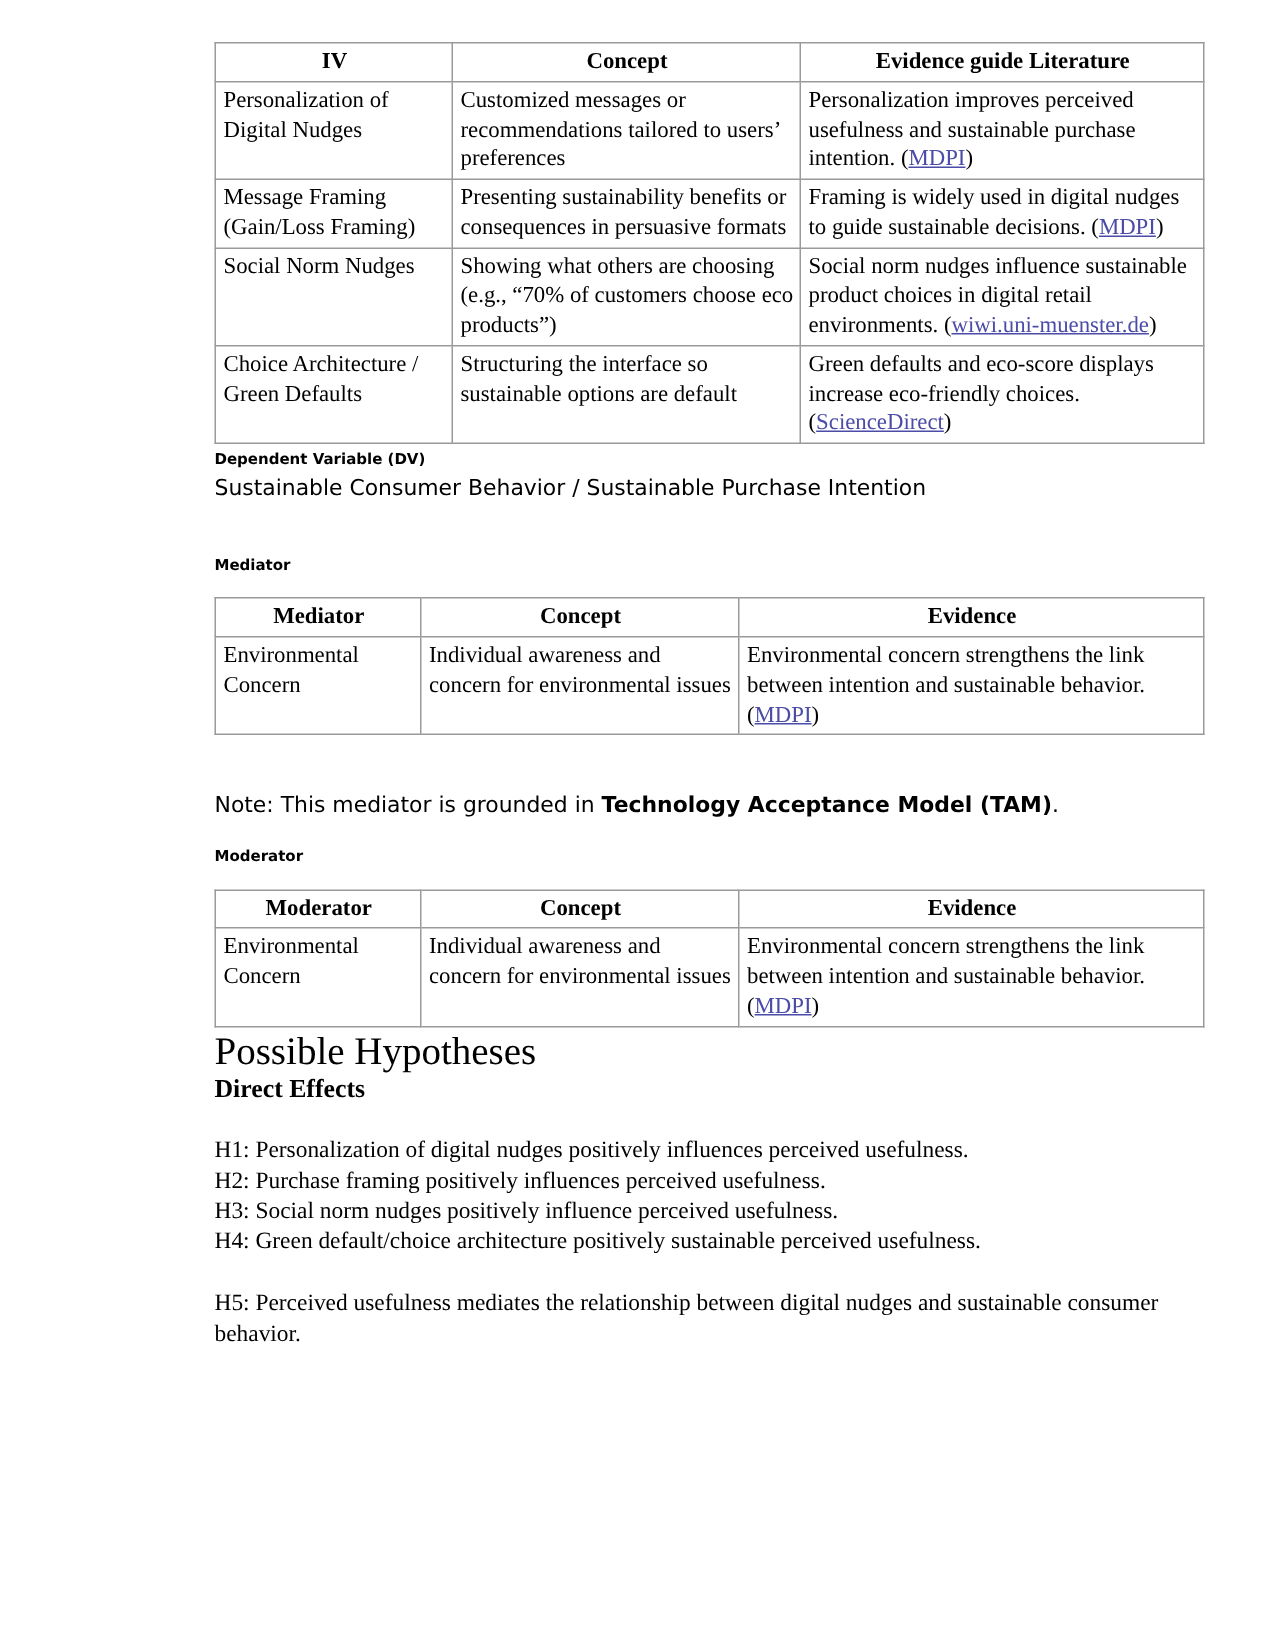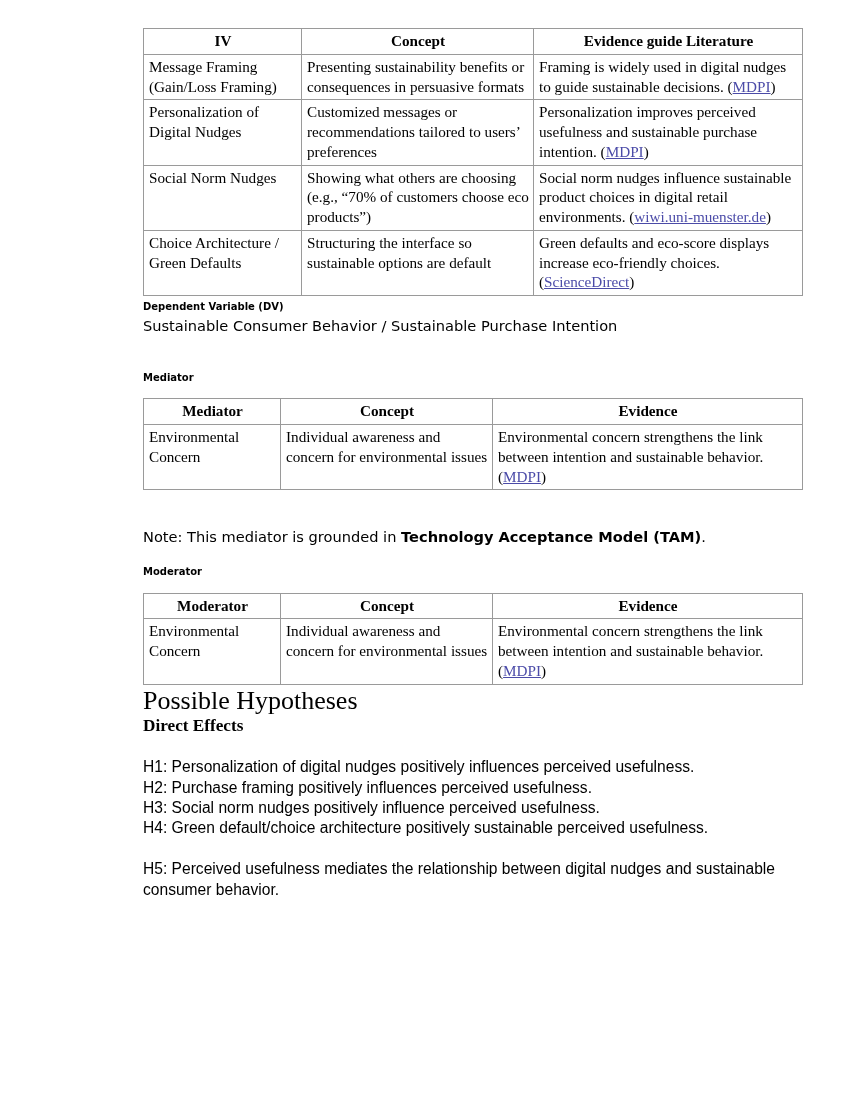--- a/index.html
+++ b/index.html
@@ -95,21 +95,21 @@
     margin: 0;
   }
   h3.serif-head {
     font-family: Liberation Serif, serif;
     font-weight: bold;
     font-size: 17.2px;
     line-height: 1.2;
     margin: 0;
   }
   p.serif-body {
-    font-family: Liberation Sans, sans-serif;
+    font-family: Liberation Serif, serif;
     font-size: 15.6px;
     line-height: 1.30;
     margin: 0;
   }
 
   
   .sp-dv        { margin-top: 4px; }
   .sp-dvtext    { margin-top: 3px; }
   .sp-mediator  { margin-top: 36px; }
   .sp-medtable  { margin-top: 14px; }
@@ -135,28 +135,28 @@
       </colgroup>
     <thead>
       <tr>
         <th>IV</th>
         <th>Concept</th>
         <th>Evidence guide Literature</th>
       </tr>
     </thead>
     <tbody>
       <tr>
+        <td class="label-cell">Personalization of Digital Nudges</td>
+        <td>Customized messages or recommendations tailored to users’ preferences</td>
+        <td><span>Personalization improves perceived usefulness and sustainable purchase intention. (</span><a class="ref-link" href="#">MDPI</a><span>)</span></td>
+      </tr>
+      <tr>
         <td class="label-cell">Message Framing (Gain/Loss Framing)</td>
         <td>Presenting sustainability benefits or consequences in persuasive formats</td>
         <td><span>Framing is widely used in digital nudges to guide sustainable decisions. (</span><a class="ref-link" href="#">MDPI</a><span>)</span></td>
-      </tr>
-      <tr>
-        <td class="label-cell">Personalization of Digital Nudges</td>
-        <td>Customized messages or recommendations tailored to users’ preferences</td>
-        <td><span>Personalization improves perceived usefulness and sustainable purchase intention. (</span><a class="ref-link" href="#">MDPI</a><span>)</span></td>
       </tr>
       <tr>
         <td class="label-cell">Social Norm Nudges</td>
         <td class="mid">Showing what others are choosing (e.g., “70% of customers choose eco products”)</td>
         <td><span>Social norm nudges influence sustainable product choices in digital retail environments. (</span><a class="ref-link" href="#">wiwi.uni-muenster.de</a><span>)</span></td>
       </tr>
       <tr>
         <td class="label-cell">Choice Architecture / Green Defaults</td>
         <td class="mid">Structuring the interface so sustainable options are default</td>
         <td><span>Green defaults and eco-score displays increase eco-friendly choices. (</span><a class="ref-link" href="#">ScienceDirect</a><span>)</span></td>

